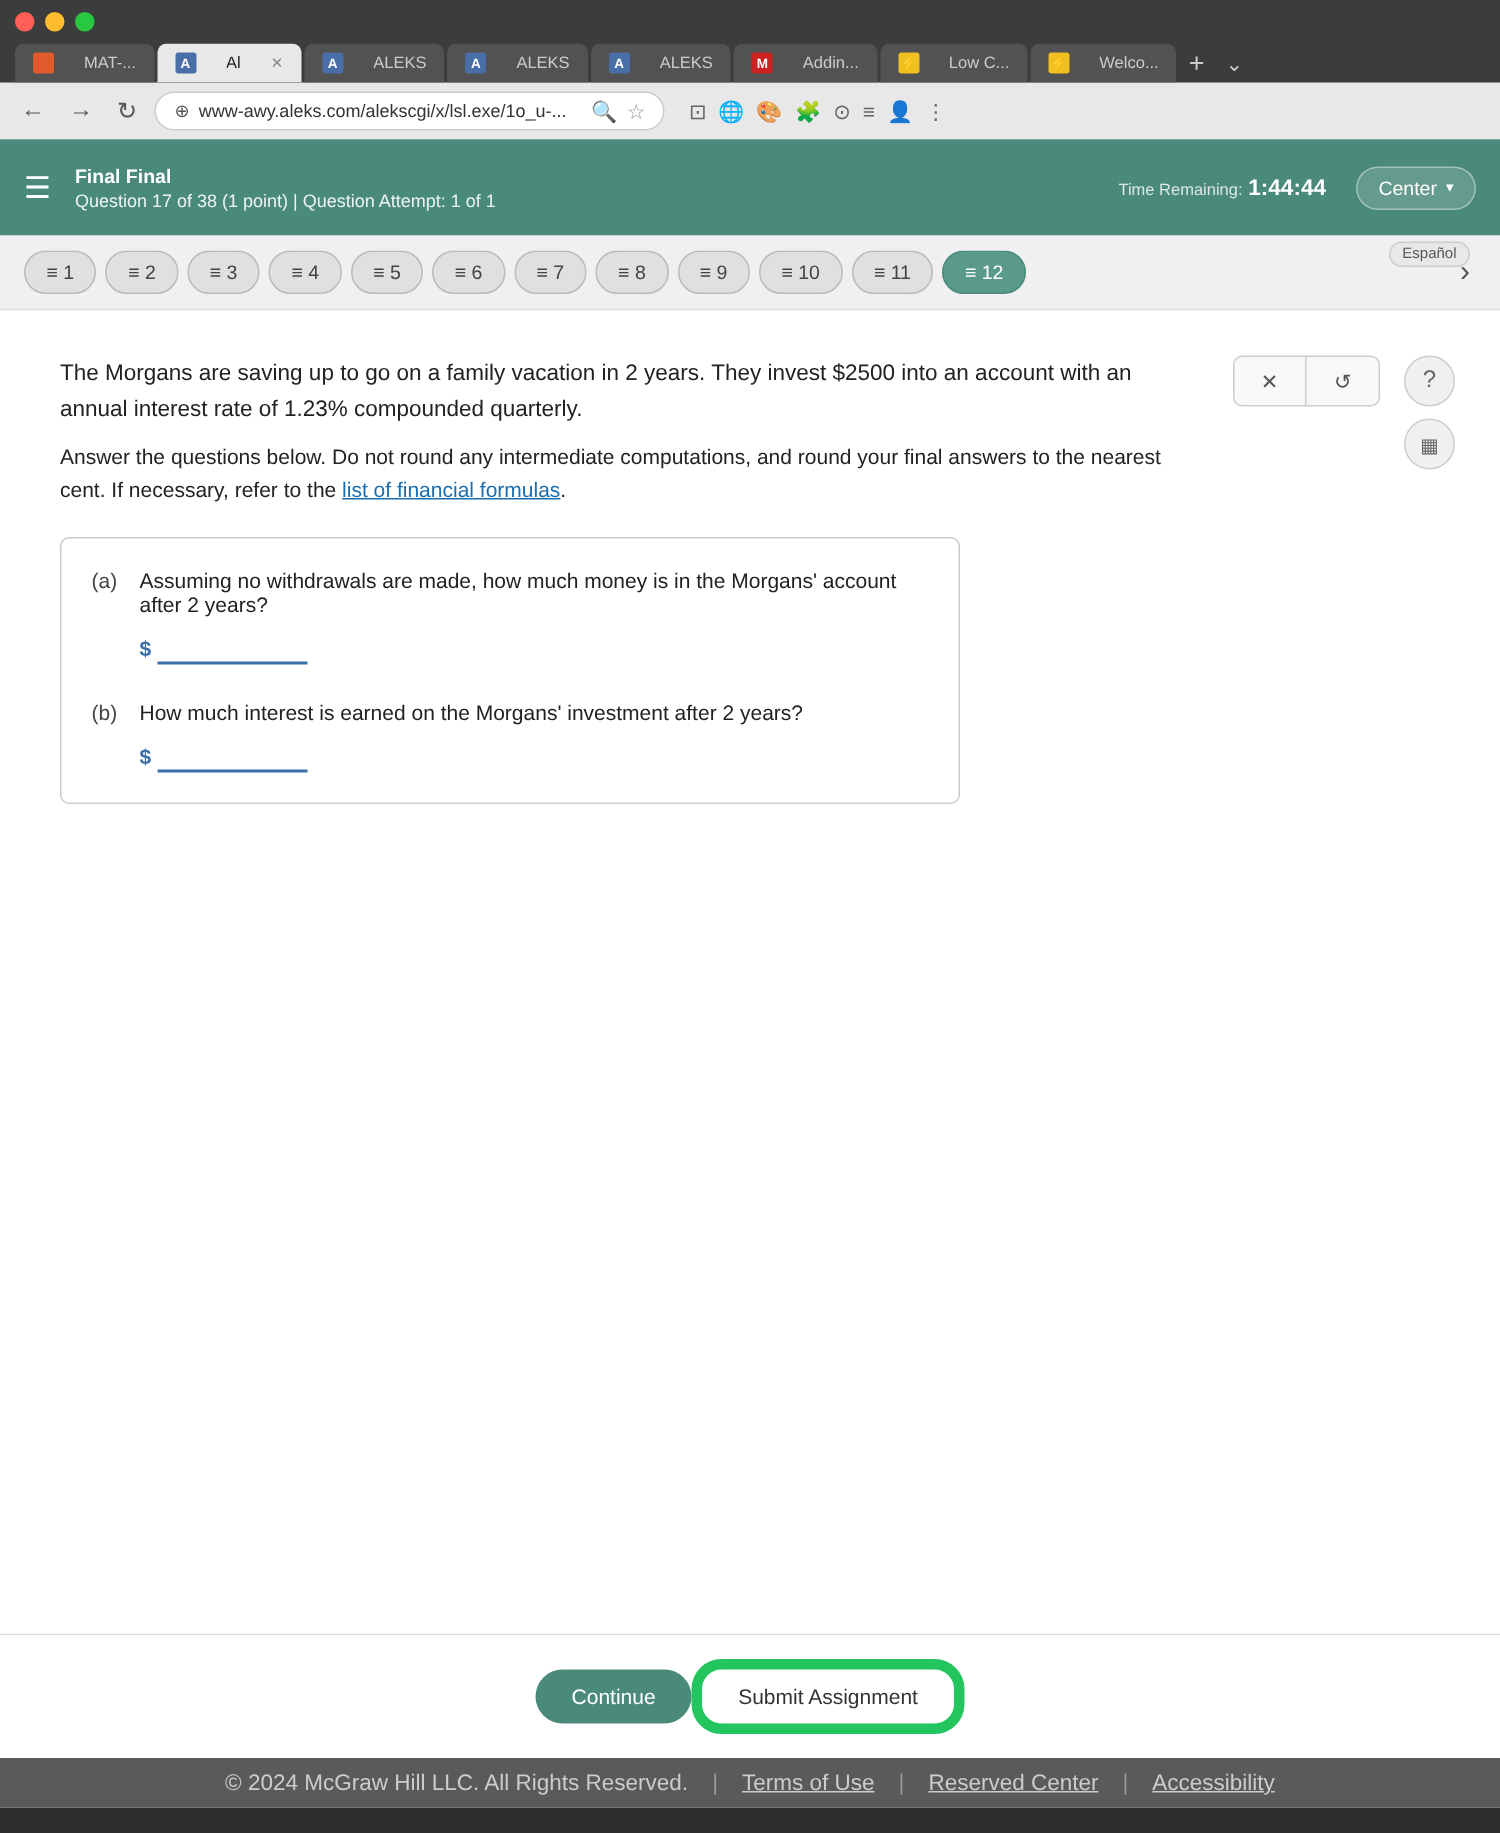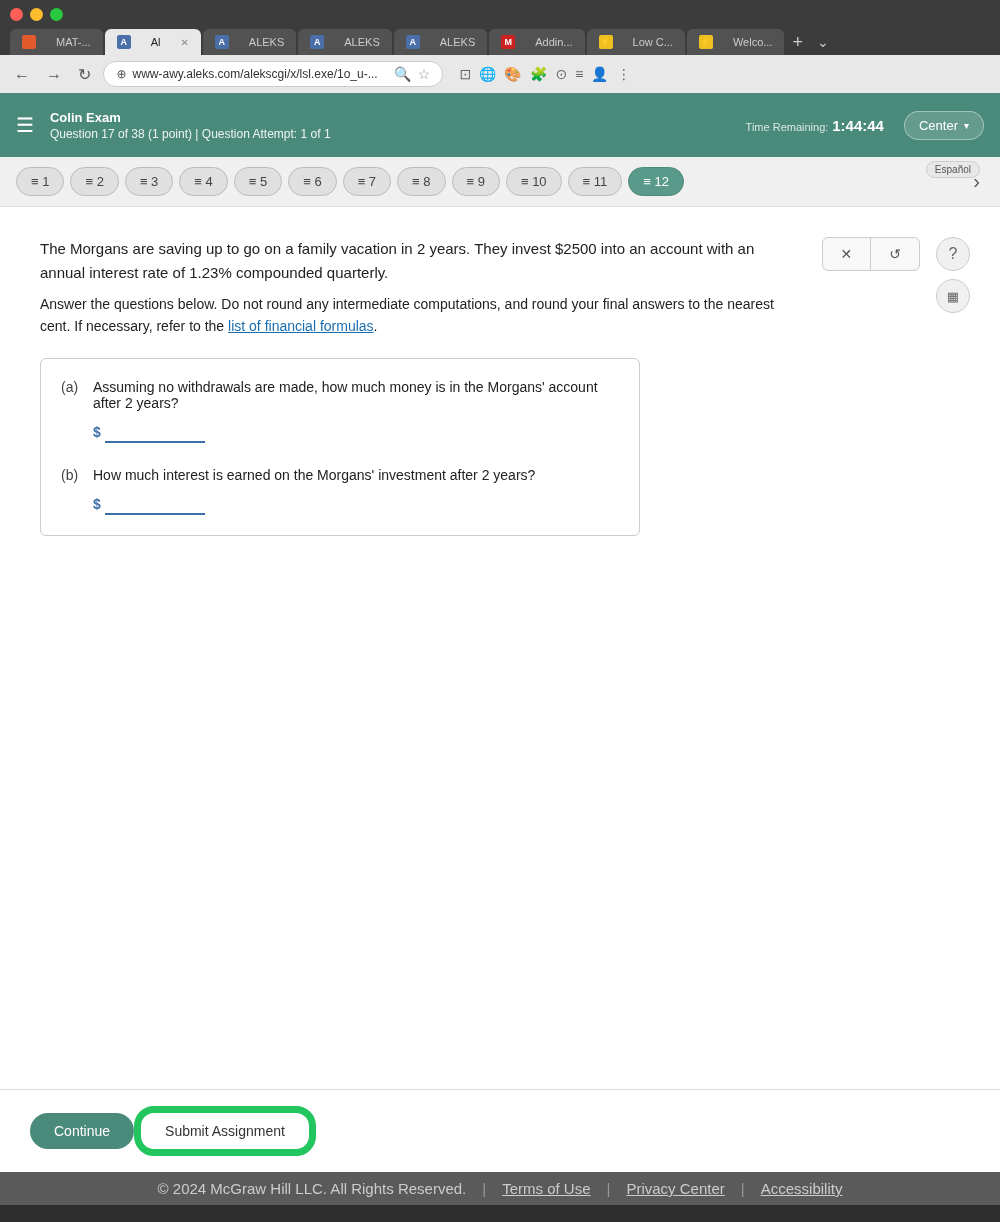--- a/index.html
+++ b/index.html
@@ -71,21 +71,21 @@
     .sub-label { font-size: 14px; color: #222; margin-bottom: 10px; display: flex; gap: 12px; }
     .sub-letter { color: #444; font-weight: normal; min-width: 20px; }
     .input-row { display: flex; align-items: center; gap: 4px; margin-top: 8px; margin-left: 32px; }
     .dollar-sign { color: #3a6fa8; font-size: 14px; font-weight: 600; }
     .answer-input { border: none; border-bottom: 2px solid #3a6fa8; outline: none; width: 100px; font-size: 14px; padding: 2px 4px; color: #222; }
     .input-tools { display: flex; border: 1px solid #ccc; border-radius: 6px; overflow: hidden; background: #f8f8f8; }
     .tool-action { padding: 8px 18px; background: none; border: none; cursor: pointer; font-size: 14px; color: #555; border-right: 1px solid #ccc; }
     .tool-action:last-child { border-right: none; }
 
     
-    .bottom-bar { background: white; border-top: 1px solid #ddd; padding: 16px 30px; display: flex; align-items: center; justify-content: flex-start; }
+    .bottom-bar { background: white; border-top: 1px solid #ddd; padding: 16px 30px; display: flex; align-items: center; justify-content: center; }
     .continue-btn { background: #4a8a7a; color: white; border: none; border-radius: 20px; padding: 10px 24px; font-size: 14px; cursor: pointer; font-weight: 500; }
     .submit-btn { background: white; color: #333; border: 7px solid #22c55e; border-radius: 20px; padding: 10px 24px; font-size: 14px; cursor: pointer; }
 
     
     .footer { background: #5a5a5a; color: #ccc; font-size: 15px; padding: 8px 12px; display: flex; align-items: center; justify-content: center; gap: 16px; }
     .footer-link { color: #ccc; text-decoration: underline; cursor: pointer; }
     .footer-sep { color: #999; }
   </style>
 </head>
 <body>
@@ -163,21 +163,21 @@
     <span class="addr-icon">👤</span>
     <span class="addr-icon">⋮</span>
   </div>
 </div>
 
 <div class="aleks-app">
 
   <div class="aleks-topbar">
     <button class="hamburger-btn">☰</button>
     <div class="exam-info">
-      <div class="exam-title">Colin Exam</div>
+      <div class="exam-title">Final Final</div>
       <div class="exam-subtitle">Question 17 of 38 (1 point)  |  Question Attempt: 1 of 1</div>
     </div>
     <div class="timer-area">
       <span class="timer-label">Time Remaining:</span>
       <span class="timer-value">1:44:44</span>
     </div>
     <button class="user-btn">
       <span>Center</span>
       <span class="dropdown-arrow">▾</span>
     </button>
@@ -285,18 +285,18 @@
   <div class="bottom-bar">
     <button class="continue-btn">Continue</button>
     <button class="submit-btn">Submit Assignment</button>
   </div>
 
   <div class="footer">
     <span>© 2024 McGraw Hill LLC. All Rights Reserved.</span>
     <span class="footer-sep">|</span>
     <span class="footer-link">Terms of Use</span>
     <span class="footer-sep">|</span>
-    <span class="footer-link">Privacy Center</span>
+    <span class="footer-link">Reserved Center</span>
     <span class="footer-sep">|</span>
     <span class="footer-link">Accessibility</span>
   </div>
 
 </div>
 
 </body></html>

